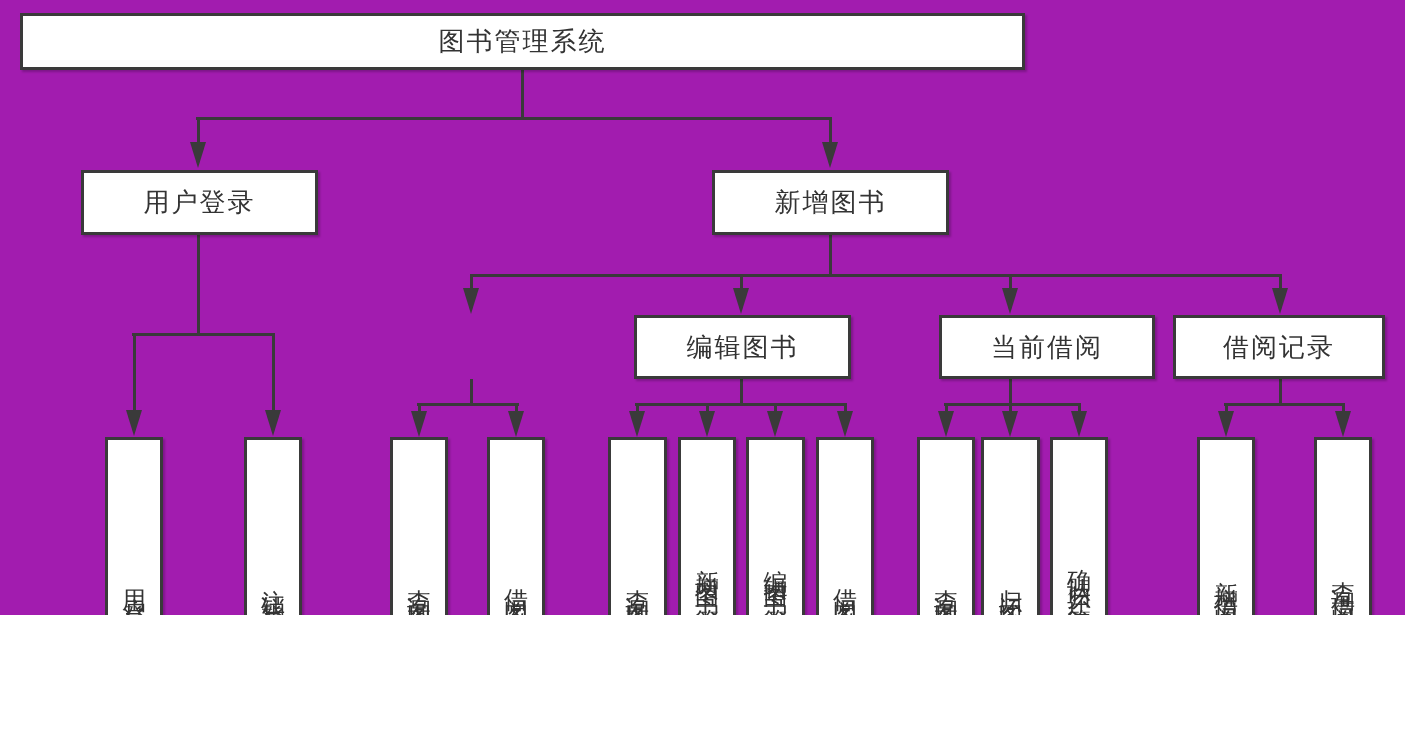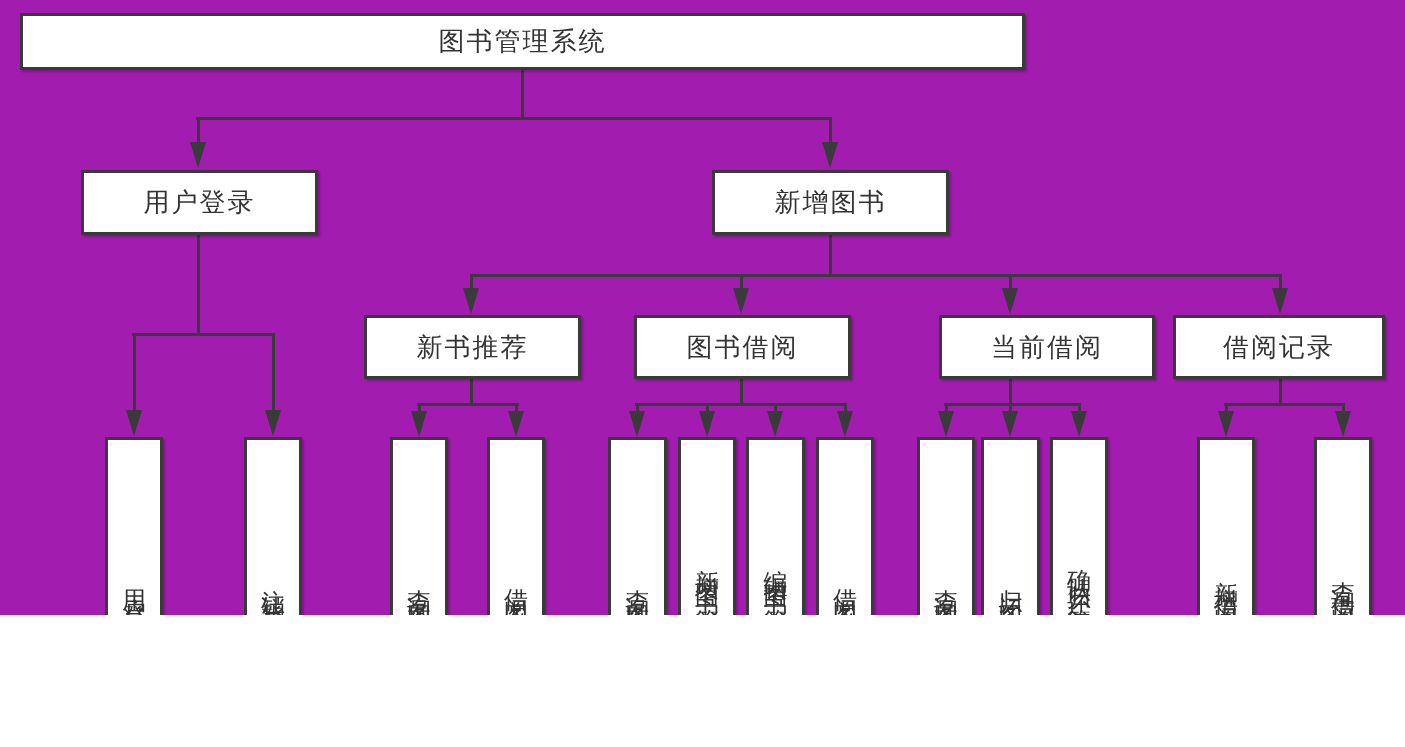--- a/index.html
+++ b/index.html
@@ -98,25 +98,22 @@
     <span class="hlabel">图书管理系统</span>
   </div>
 
   <div class="box" style="left:81px;top:170px;width:237px;height:65px;">
     <span class="hlabel">用户登录</span>
   </div>
   <div class="box" style="left:712px;top:170px;width:237px;height:65px;">
     <span class="hlabel">新增图书</span>
   </div>
 
-  <div class="box" style="left:364px;top:315px;width:217px;height:64px;">
-    <span class="hlabel">新书推荐</span>
-  </div>
   <div class="box" style="left:634px;top:315px;width:217px;height:64px;">
-    <span class="hlabel">图书借阅</span>
+    <span class="hlabel">编辑图书</span>
   </div>
   <div class="box" style="left:903px;top:315px;width:216px;height:64px;margin-left:36px;">
     <span class="hlabel">当前借阅</span>
   </div>
   <div class="box" style="left:1173px;top:315px;width:212px;height:64px;">
     <span class="hlabel">借阅记录</span>
   </div>
 
   <div class="box" style="left:105px;top:437px;width:58px;height:298px;">
     <span class="vtext">用户登录</span>

